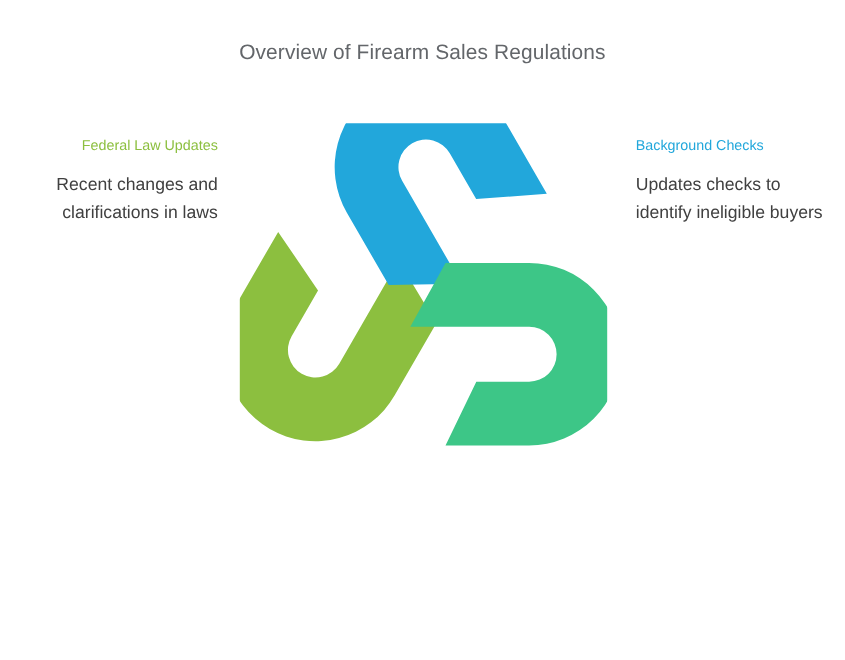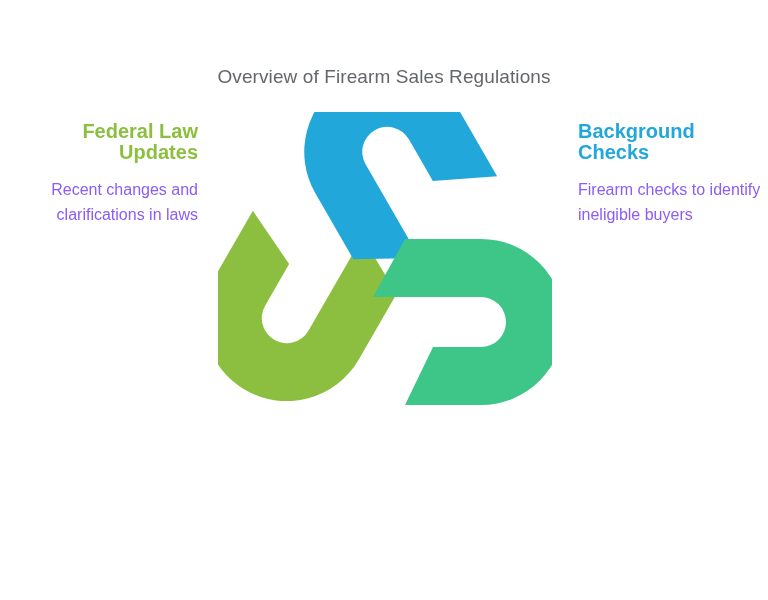--- a/index.html
+++ b/index.html
@@ -18,21 +18,21 @@
   #stage {
     position: relative;
     width: 768px;
     height: 600px;
   }
 
   
   .title {
     position: absolute;
     left: 0;
-    top: 63px;
+    top: 35px;
     width: 768px;
     text-align: center;
     font-size: 19px;
     line-height: 28px;
     color: #63666a;
     font-weight: 400;
     letter-spacing: 0.1px;
   }
 
   
@@ -47,29 +47,29 @@
     display: block;
     width: 334px;
     height: 300px;
   }
 
   
   .label-block {
     position: absolute;
   }
   .label-heading {
-    font-size: 20px;
+    font-size: 13px;
     line-height: 21px;
-    font-weight: bold;
+    font-weight: normal;
     margin: 0 0 14px 0;
   }
   .label-body {
     font-size: 16px;
     line-height: 25px;
-    color: #8b5cf6;
+    color: #404040;
     font-weight: 400;
     margin: 0;
   }
 
   
   .block-left {
     left: 8px;
     top: 121px;
     width: 190px;
     text-align: right;
@@ -135,19 +135,19 @@
     </svg>
   </div>
 
   <div class="label-block block-left">
     <div class="label-heading" style="color:#8cbf3f">Federal Law Updates</div>
     <div class="label-body">Recent changes and clarifications in laws</div>
   </div>
 
   <div class="label-block block-right">
     <div class="label-heading" style="color:#22a7db">Background Checks</div>
-    <div class="label-body">Firearm checks to identify ineligible buyers</div>
+    <div class="label-body">Updates checks to identify ineligible buyers</div>
   </div>
 
   <div class="label-block block-bottom">
   </div>
 
 </div>
 
 </body></html>

